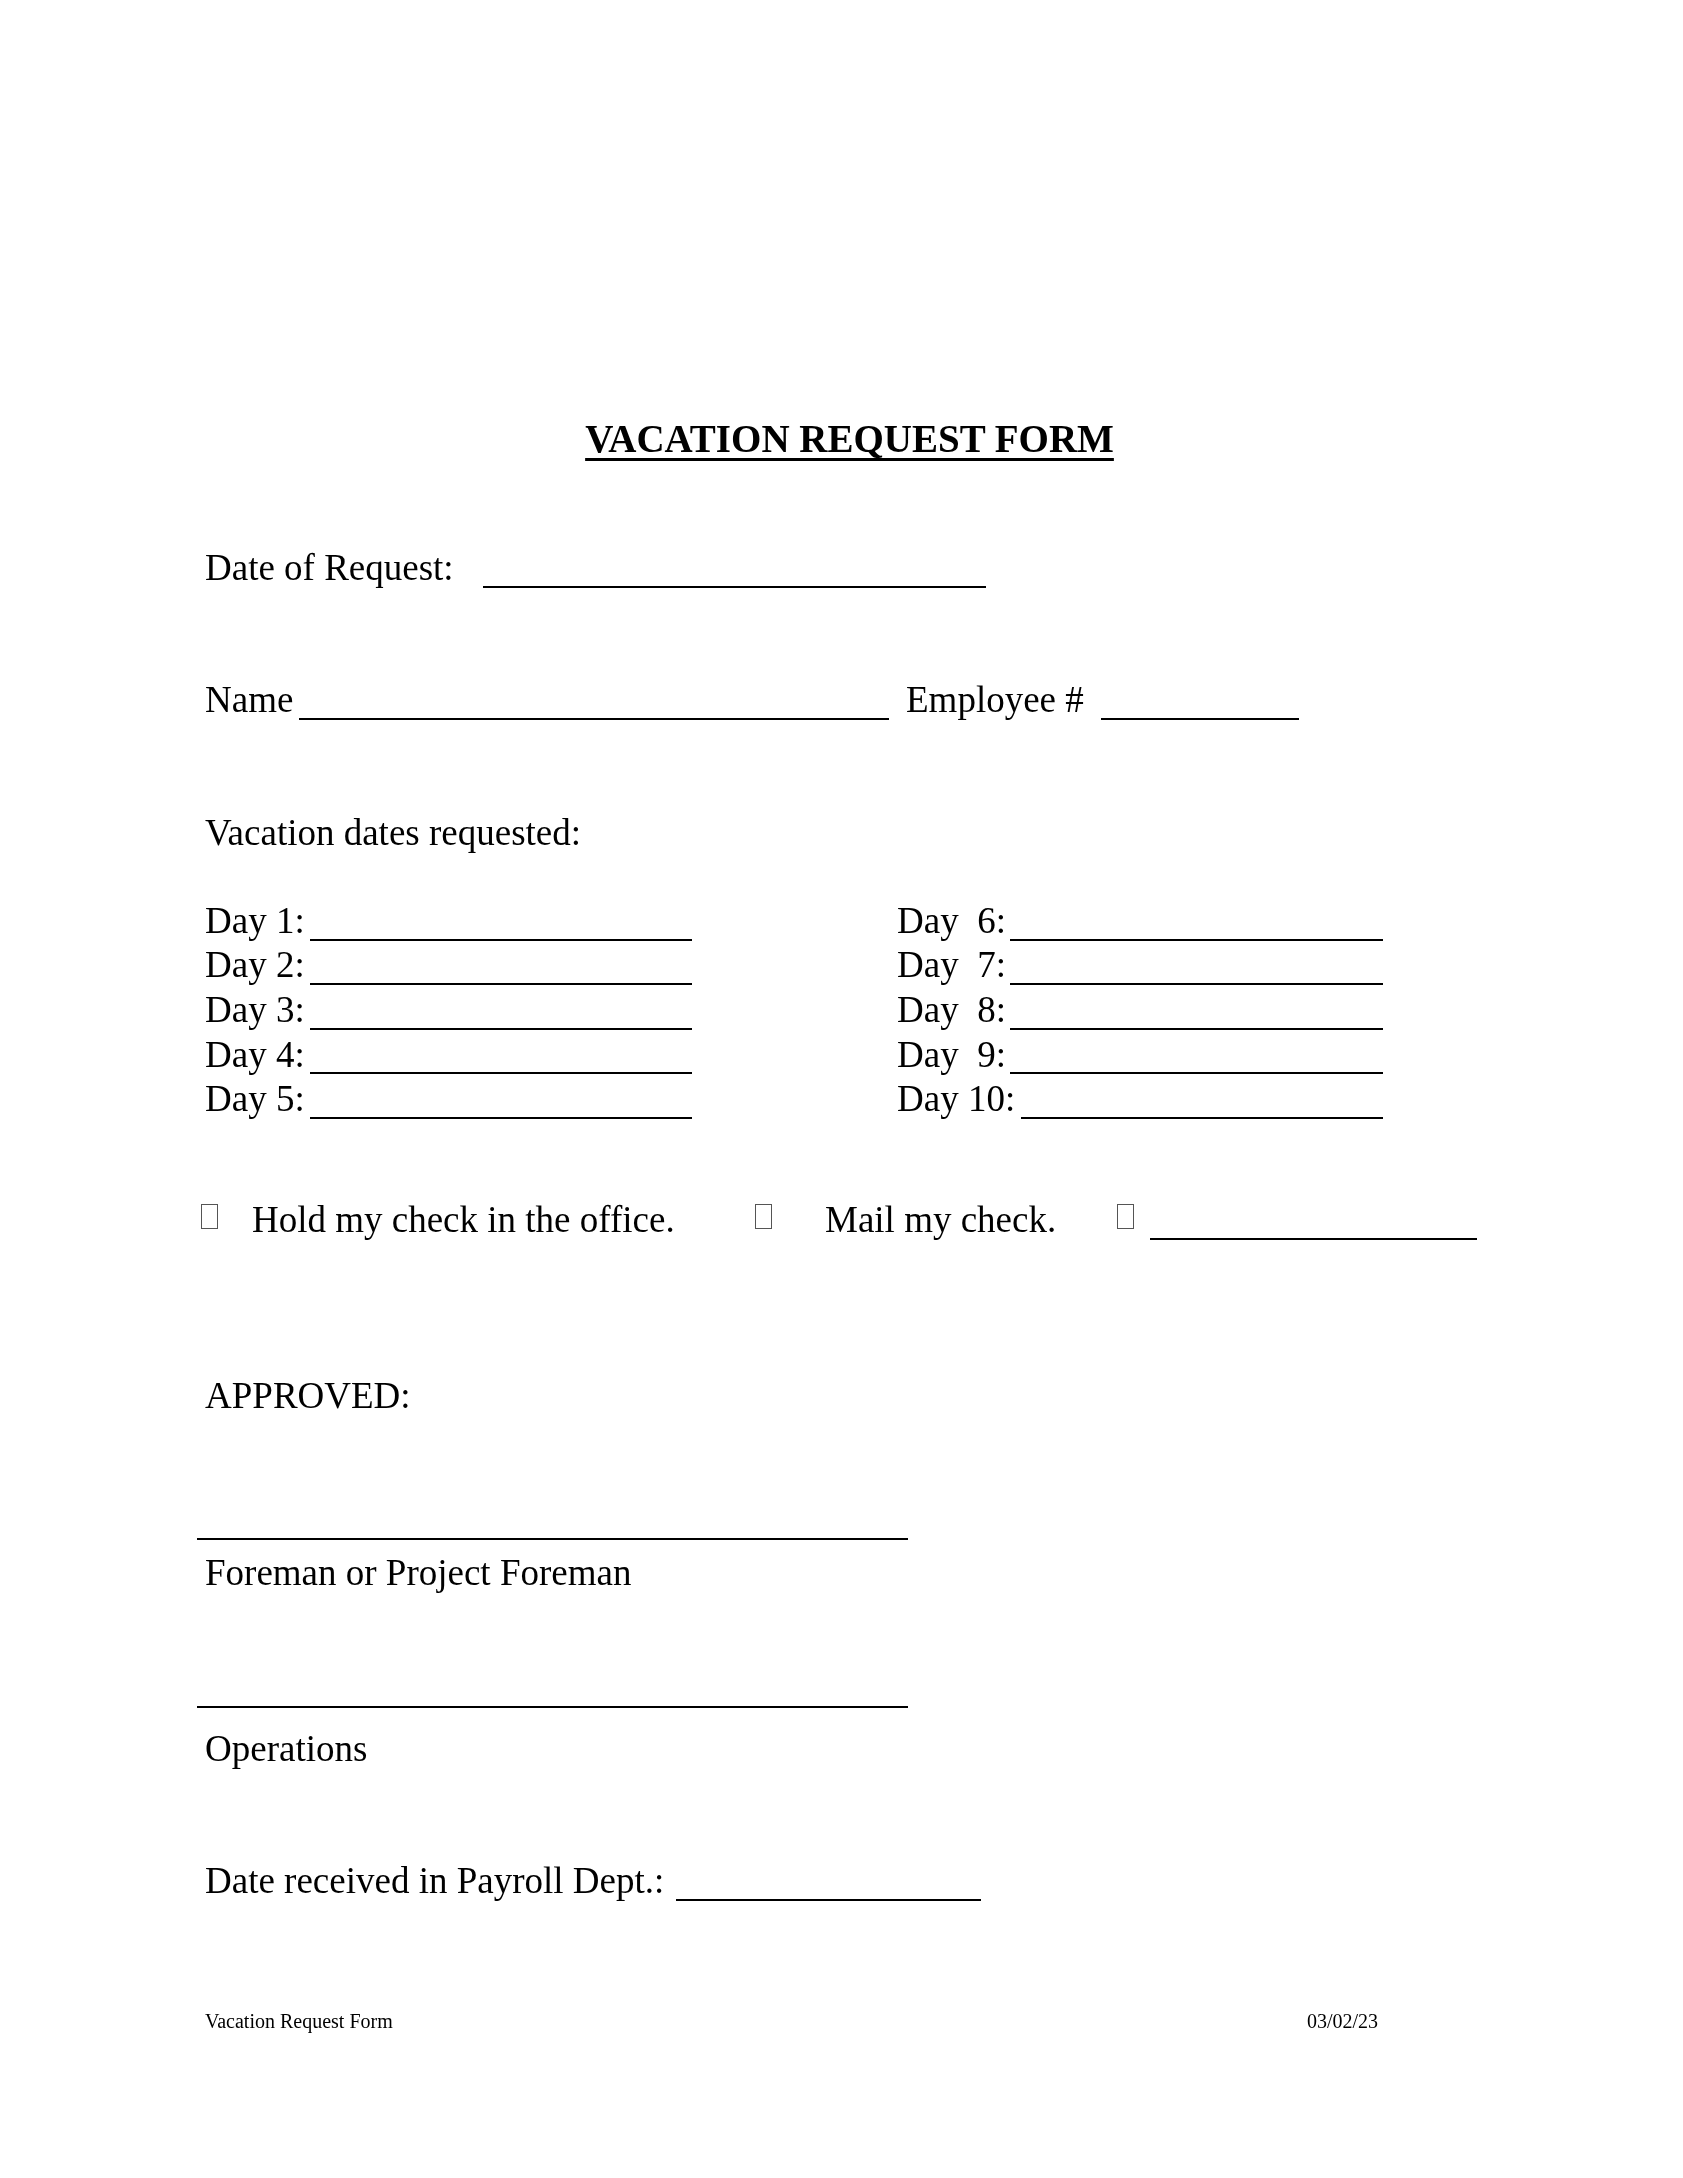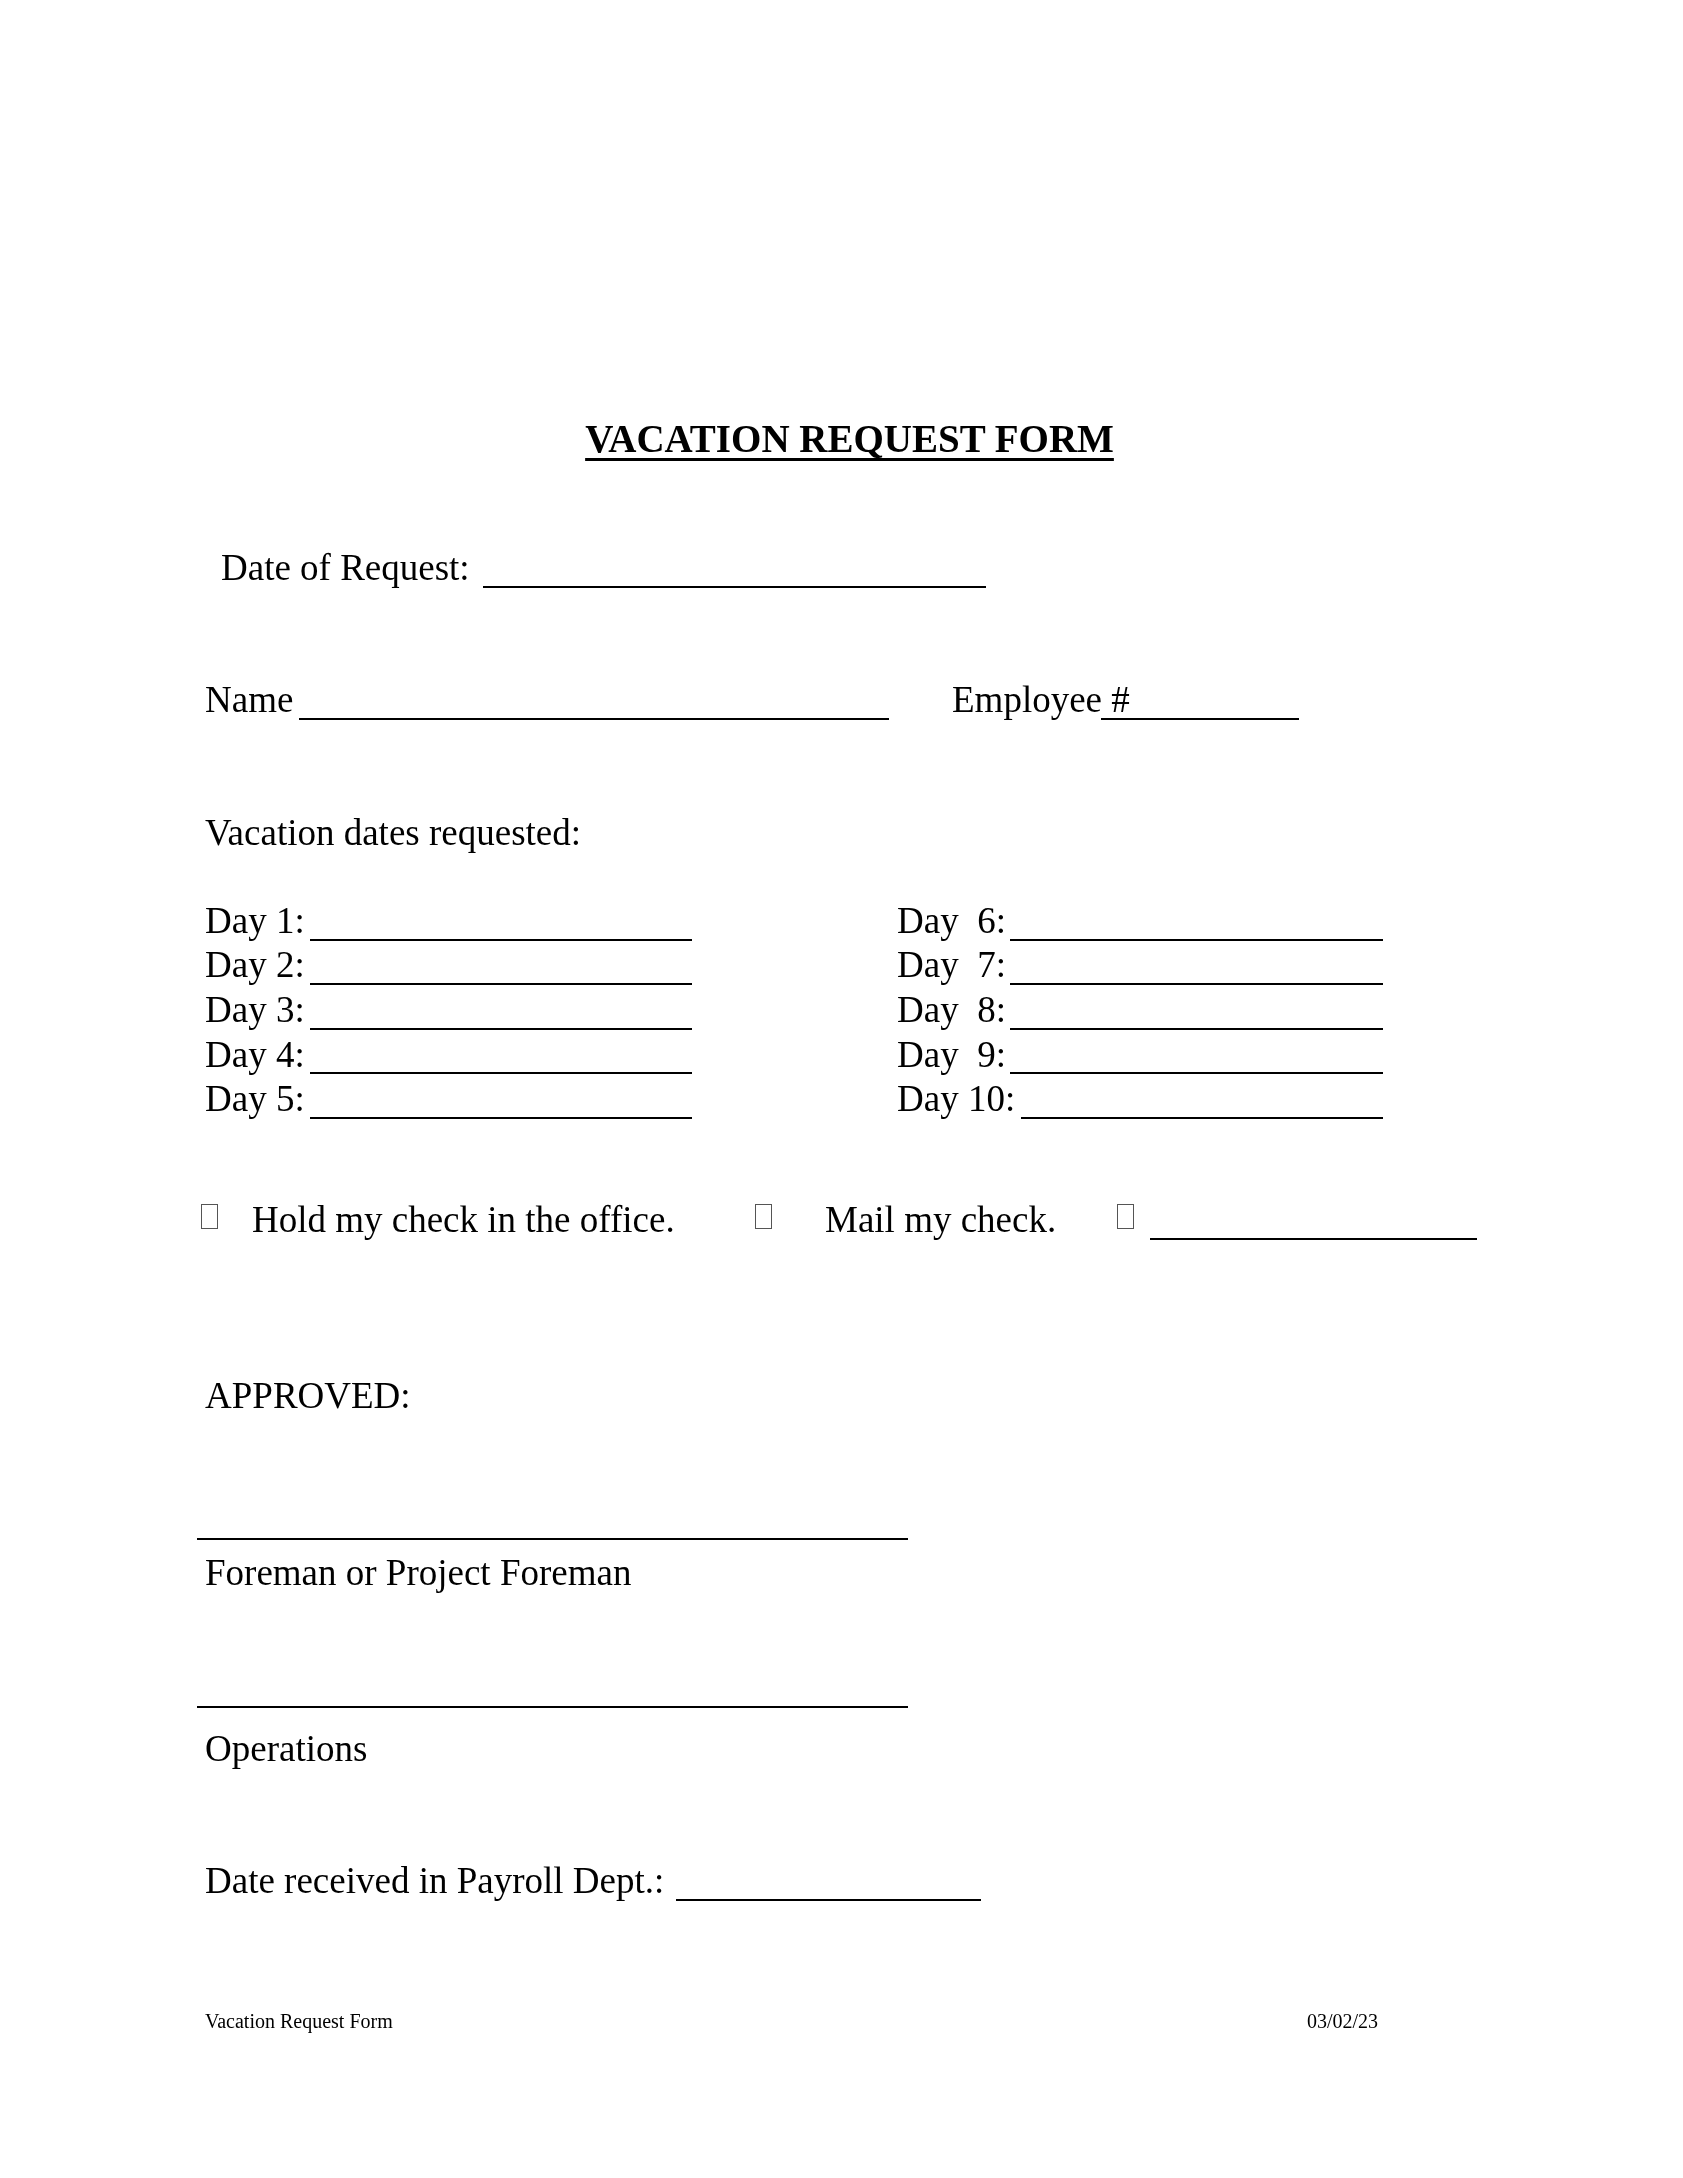--- a/index.html
+++ b/index.html
@@ -13,26 +13,26 @@
     .cb { position: absolute; width: 17px; height: 25px; border: 1.5px solid #555; box-sizing: border-box; background: #fff; }
     .footer { font-size: 20px; }
   </style>
 </head>
 <body>
 
 <div>
 
   <div class="abs title">VACATION REQUEST FORM</div>
 
-  <div class="abs txt" style="left:213px; top:549px;">Date of Request:</div>
+  <div class="abs txt" style="left:197px; top:549px;">Date of Request:</div>
   <div class="line" style="left:483px; top:586px; width:503px;"></div>
 
   <div class="abs txt" style="left:197px; top:681px;">Name</div>
   <div class="line" style="left:299px; top:718px; width:590px;"></div>
-  <div class="abs txt" style="left:944px; top:681px;">Employee #</div>
+  <div class="abs txt" style="left:898px; top:681px;">Employee #</div>
   <div class="line" style="left:1101px; top:718px; width:198px;"></div>
 
   <div class="abs txt" style="left:197px; top:814px;">Vacation dates requested:</div>
 
   <div class="abs txt" style="left:197px; top:902px;">Day 1:</div>
   <div class="line" style="left:310px; top:939px; width:382px;"></div>
   <div class="abs txt" style="left:197px; top:946px;">Day 2:</div>
   <div class="line" style="left:310px; top:983px; width:382px;"></div>
   <div class="abs txt" style="left:197px; top:991px;">Day 3:</div>
   <div class="line" style="left:310px; top:1028px; width:382px;"></div>

